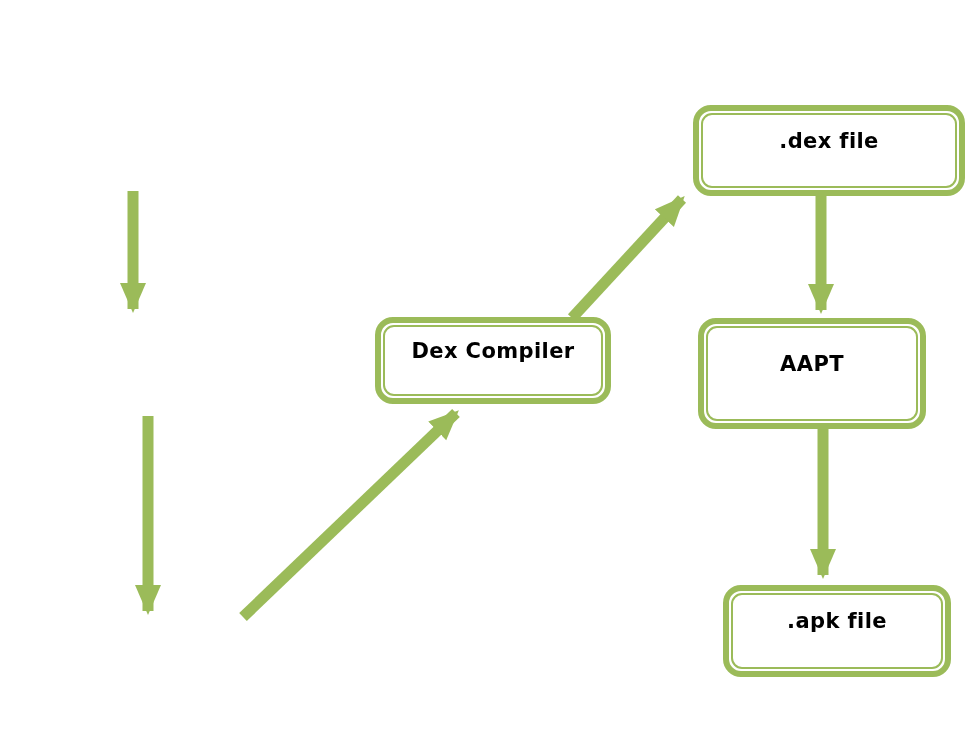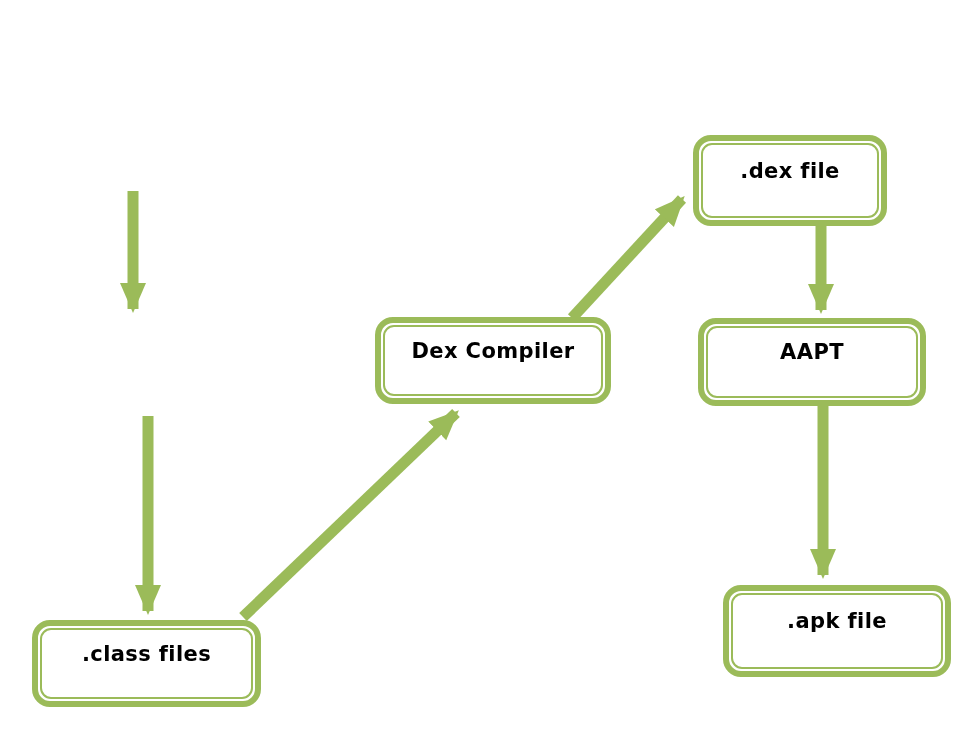--- a/index.html
+++ b/index.html
@@ -41,22 +41,22 @@
     color: var(--text);
     text-align: center;
     transform: translateY(-9px);
   }
   .label--narrow { max-width: 140px; }
   
   #node-java-files   { left: 14px;  top: 103px; width: 227px; height: 89px; }
   #node-java-compiler{ left: 28px;  top: 318px; width: 230px; height: 98px; }
   #node-class-files  { left: 32px;  top: 620px; width: 229px; height: 87px; }
   #node-dex-compiler { left: 375px; top: 317px; width: 236px; height: 87px; }
-  #node-dex-file     { left: 693px; top: 105px; width: 194px; height: 91px; margin-top: 30px; }
-  #node-aapt         { left: 698px; top: 318px; width: 228px; height: 88px; }
+  #node-dex-file     { left: 693px; top: 105px; width: 272px; height: 91px; }
+  #node-aapt         { left: 698px; top: 318px; width: 228px; height: 111px; }
   #node-apk-file     { left: 723px; top: 585px; width: 228px; height: 92px; }
 </style>
 </head>
 <body>
 
 <div id="canvas">
 
   <svg id="arrow-layer" viewBox="0 0 978 751" xmlns="http://www.w3.org/2000/svg">
     <defs>
       <marker id="ah" markerUnits="userSpaceOnUse" markerWidth="34" markerHeight="30" refX="26" refY="13" orient="auto">
@@ -78,23 +78,20 @@
     <g>
       <line x1="821" y1="196" x2="821" y2="310" marker-end="url(#ah)"></line>
     </g>
     <g>
       <line x1="823" y1="406" x2="823" y2="575" marker-end="url(#ah)"></line>
     </g>
   </svg>
 
 
 
-  <div class="node" id="node-class-files">
-    <span class="label">.class files</span>
-  </div>
 
   <div class="node" id="node-dex-compiler">
     <span class="label">Dex Compiler</span>
   </div>
 
   <div class="node" id="node-dex-file">
     <span class="label">.dex file</span>
   </div>
 
   <div class="node" id="node-aapt">

